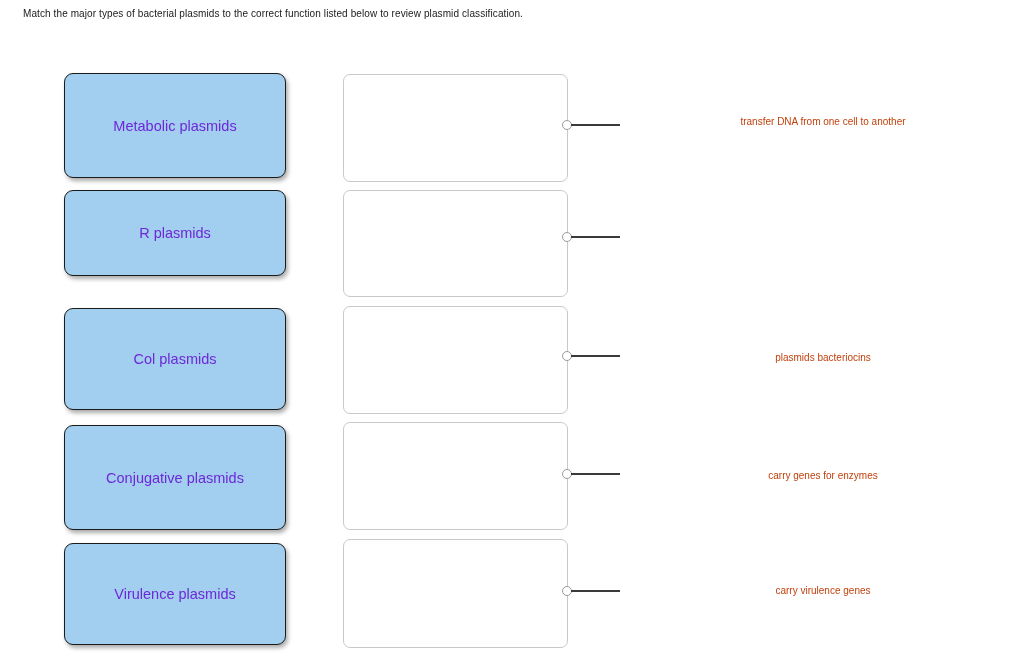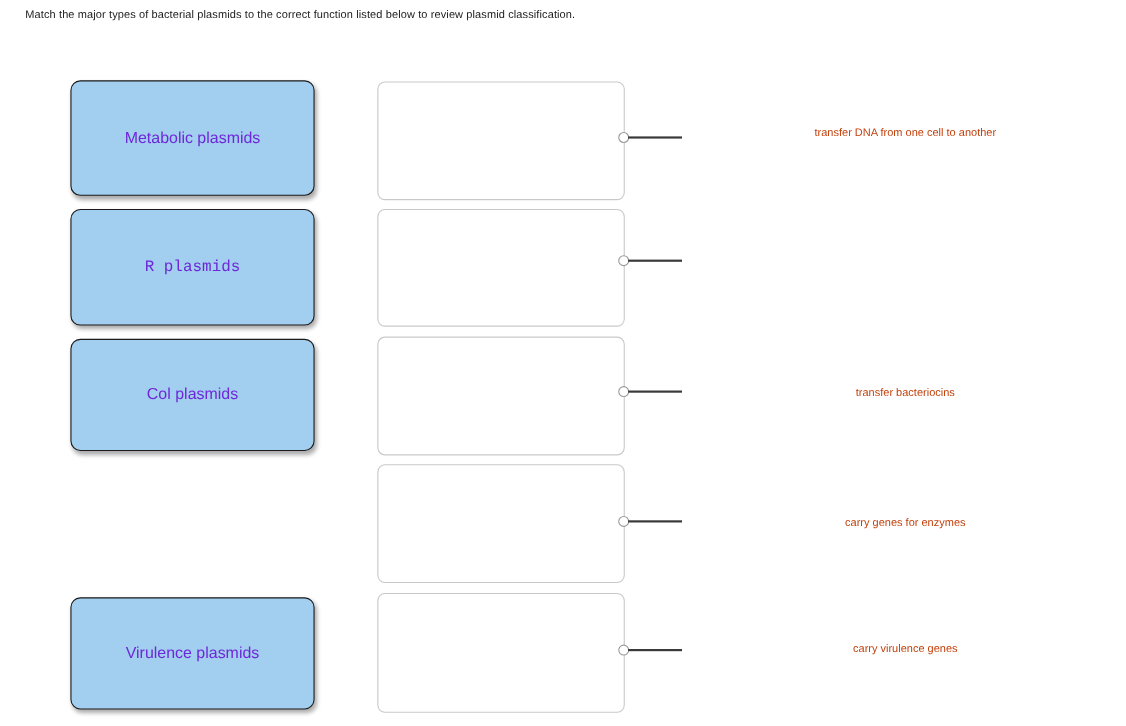--- a/index.html
+++ b/index.html
@@ -120,43 +120,46 @@
   </div>
   <div class="drop-slot" style="top:74px; height:108px;">
     <span></span>
   </div>
   <div class="connector" style="left:562px; top:120px; width:58px;">
     <span class="node"></span>
     <span class="stem"></span>
   </div>
   <div class="answer-text" style="top:111px;">transfer DNA from one cell to another</div>
 
-  <div class="term-tile" style="top:190px; height:106px;font-family:Liberation Mono, monospace;">
+  <div class="term-tile" style="top:190px; height:86px;">
     <span class="term-label">R plasmids</span>
   </div>
   <div class="drop-slot" style="top:190px; height:107px;">
     <span></span>
   </div>
   <div class="connector" style="left:562px; top:232px; width:58px;">
     <span class="node"></span>
     <span class="stem"></span>
   </div>
 
   <div class="term-tile" style="top:308px; height:102px;">
     <span class="term-label">Col plasmids</span>
   </div>
   <div class="drop-slot" style="top:306px; height:108px;">
     <span></span>
   </div>
   <div class="connector" style="left:562px; top:351px; width:58px;">
     <span class="node"></span>
     <span class="stem"></span>
   </div>
-  <div class="answer-text" style="top:347px;">transfer bacteriocins</div>
+  <div class="answer-text" style="top:347px;">plasmids bacteriocins</div>
 
+  <div class="term-tile" style="top:425px; height:105px;">
+    <span class="term-label">Conjugative plasmids</span>
+  </div>
   <div class="drop-slot" style="top:422px; height:108px;">
     <span></span>
   </div>
   <div class="connector" style="left:562px; top:469px; width:58px;">
     <span class="node"></span>
     <span class="stem"></span>
   </div>
   <div class="answer-text" style="top:465px;">carry genes for enzymes</div>
 
   <div class="term-tile" style="top:543px; height:102px;">

